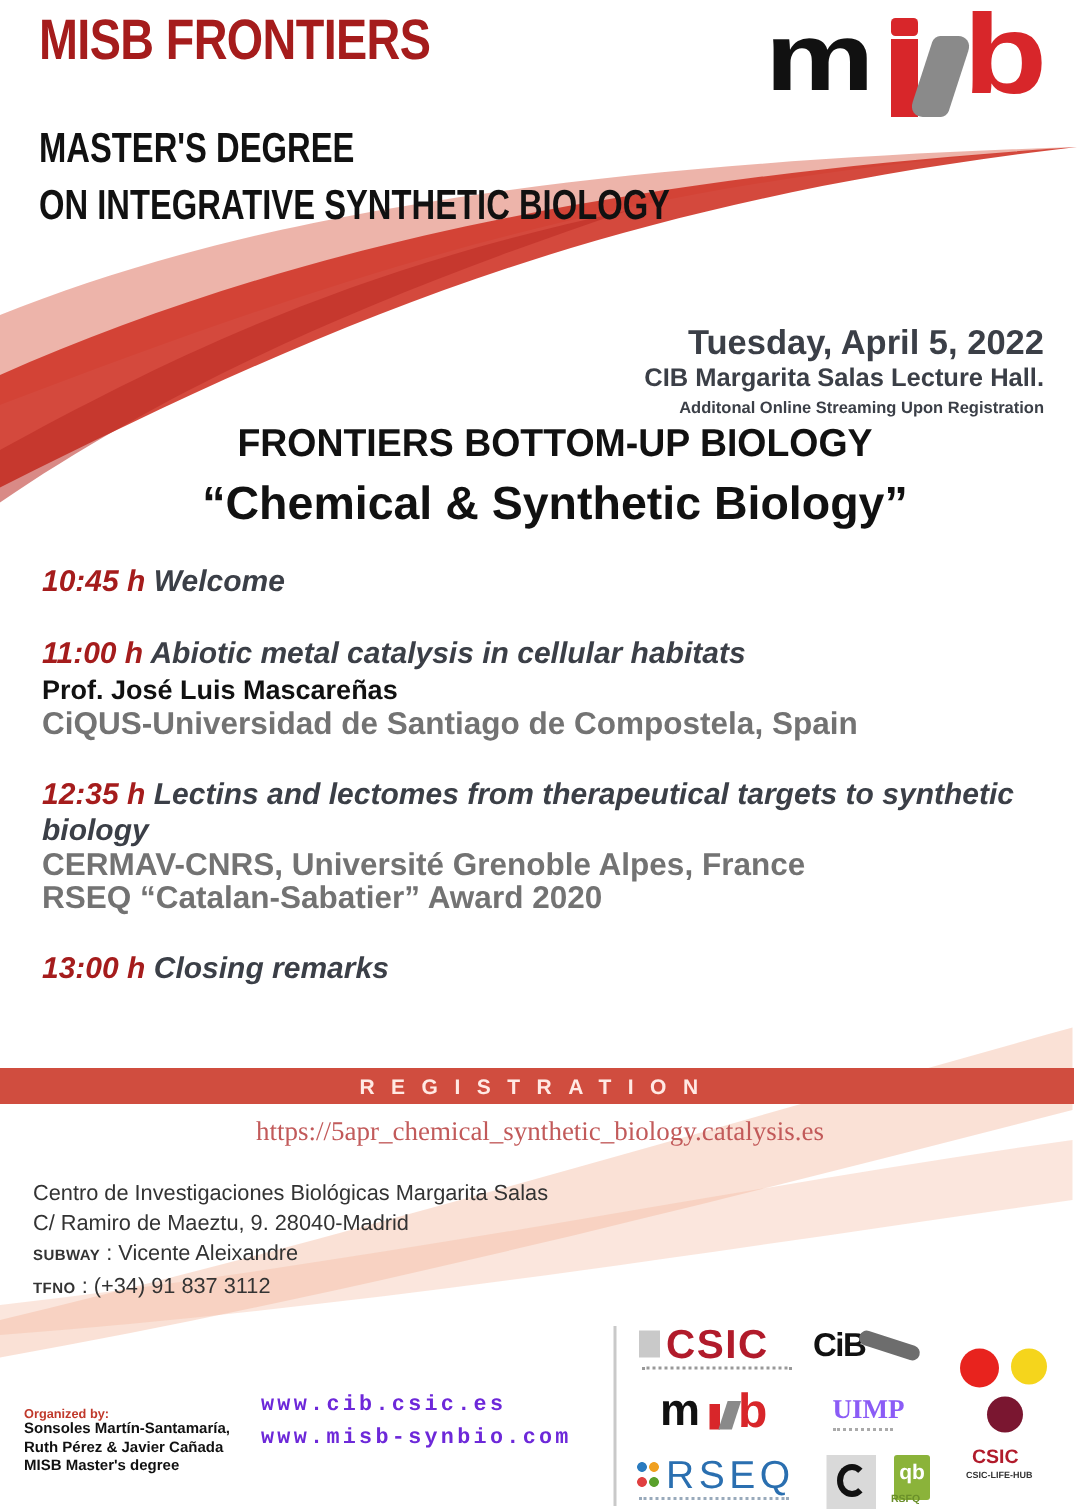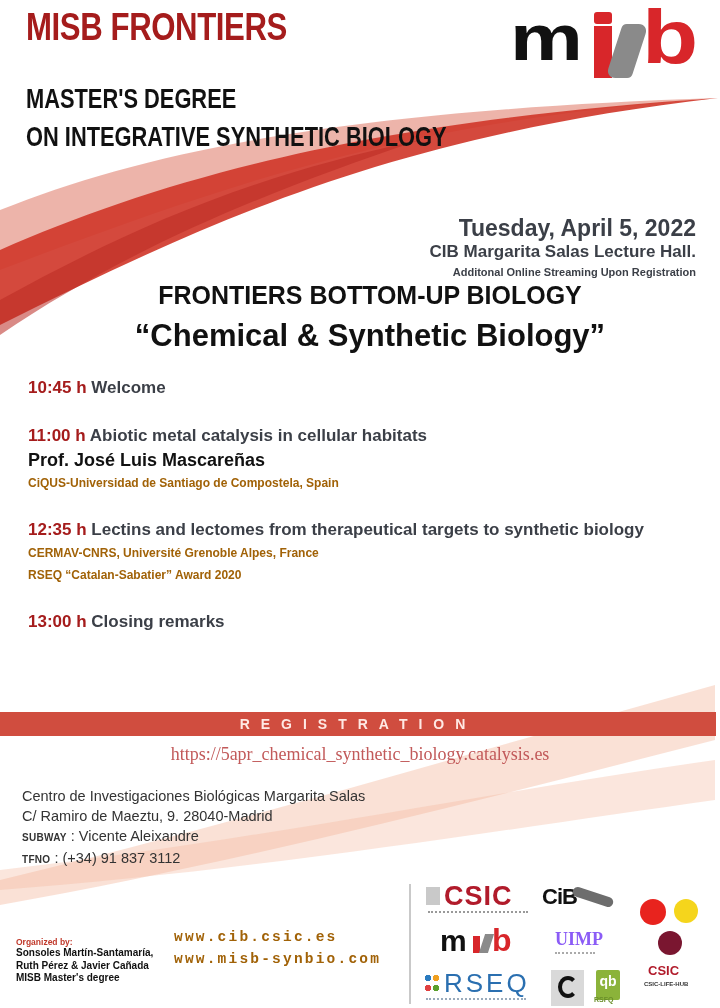--- a/index.html
+++ b/index.html
@@ -47,24 +47,24 @@
   .section-title {
     left: 0; width: 740px; text-align: center; color: #111;
     font-family: "Liberation Sans", sans-serif; font-weight: bold;
   }
   .section-title.t1 { top: 280px; font-size: 26px; transform: scaleX(0.96); }
   .section-title.t2 { top: 318px; font-size: 31px; }
 
   
   .program { left: 28px; top: 376px; width: 670px; font-family: "Liberation Sans", sans-serif; font-weight: bold; }
   .prog-item { margin-bottom: 24px; }
-  .prog-head { font-size: 17px; line-height: 24px; color: #3b3f47; }
+  .prog-head { font-size: 20px; line-height: 24px; color: #3b3f47; font-style: italic; }
   .prog-time { color: #a51c1c; }
   .prog-speaker { font-size: 18px; line-height: 24px; color: #111; font-weight: bold; }
-  .prog-affil { font-size: 12px; line-height: 22px; color: #a16207; }
+  .prog-affil { font-size: 21px; line-height: 22px; color: #737373; }
 
   
   .reg-bar {
     left: 0; top: 712px; width: 716px; height: 24px; background: #d04d3f;
     color: #ffe9e4; text-align: center; font-family: "Liberation Sans", sans-serif; font-weight: bold;
     font-size: 14px; line-height: 24px; letter-spacing: 11px;
   }
   .reg-url {
     left: 0; width: 720px; top: 744px; text-align: center;
     font-family: "Liberation Serif", serif; font-size: 18px; color: #c25a5a;
@@ -73,21 +73,21 @@
   
   .address { left: 22px; top: 786px; font-family: "Liberation Sans", sans-serif; color: #333; }
   .address .line { font-size: 14.5px; line-height: 20px; }
   .address .lbl { font-size: 10px; font-weight: bold; letter-spacing: 0.3px; margin-top: 24px; }
 
   
   .organized { left: 16px; top: 937px; font-family: "Liberation Sans", sans-serif; }
   .organized .o-label { color: #c0392b; font-size: 8.5px; font-weight: bold; }
   .organized .o-line { color: #111; font-size: 10px; line-height: 12.5px; font-weight: bold; }
 
-  .websites { left: 174px; top: 926px; font-family: "Liberation Mono", monospace; font-weight: bold; color: #a16207; }
+  .websites { left: 174px; top: 926px; font-family: "Liberation Mono", monospace; font-weight: bold; color: #6d28d9; }
   .websites div { font-size: 14.5px; letter-spacing: 2.2px; line-height: 22px; }
 
   .logo-panel-divider { left: 409px; top: 884px; width: 2px; height: 120px; background: #c9c9c9; }
 
   .logo { position: absolute; font-family: "Liberation Sans", sans-serif; font-weight: bold; }
   .logo-csic { left: 426px; top: 885px; }
   .logo-csic .crest { position:absolute; left:0; top:2px; width:14px; height:18px; background:#c9c9c9; }
   .logo-csic .txt { position:absolute; left:18px; top:-4px; font-size:27px; color:#b11b2b; letter-spacing:1px; }
   .logo-csic .sub { position:absolute; left:2px; top:26px; width:100px; height:3px; border-top:2px dotted #999; }
 

